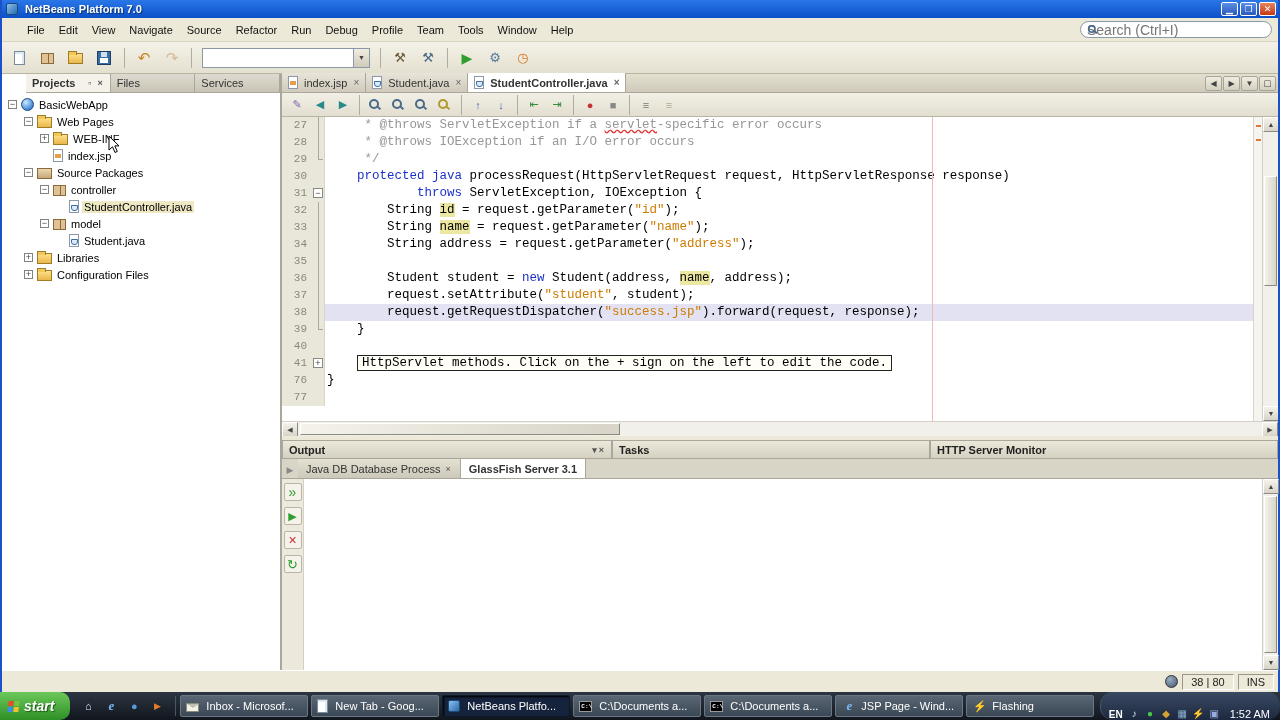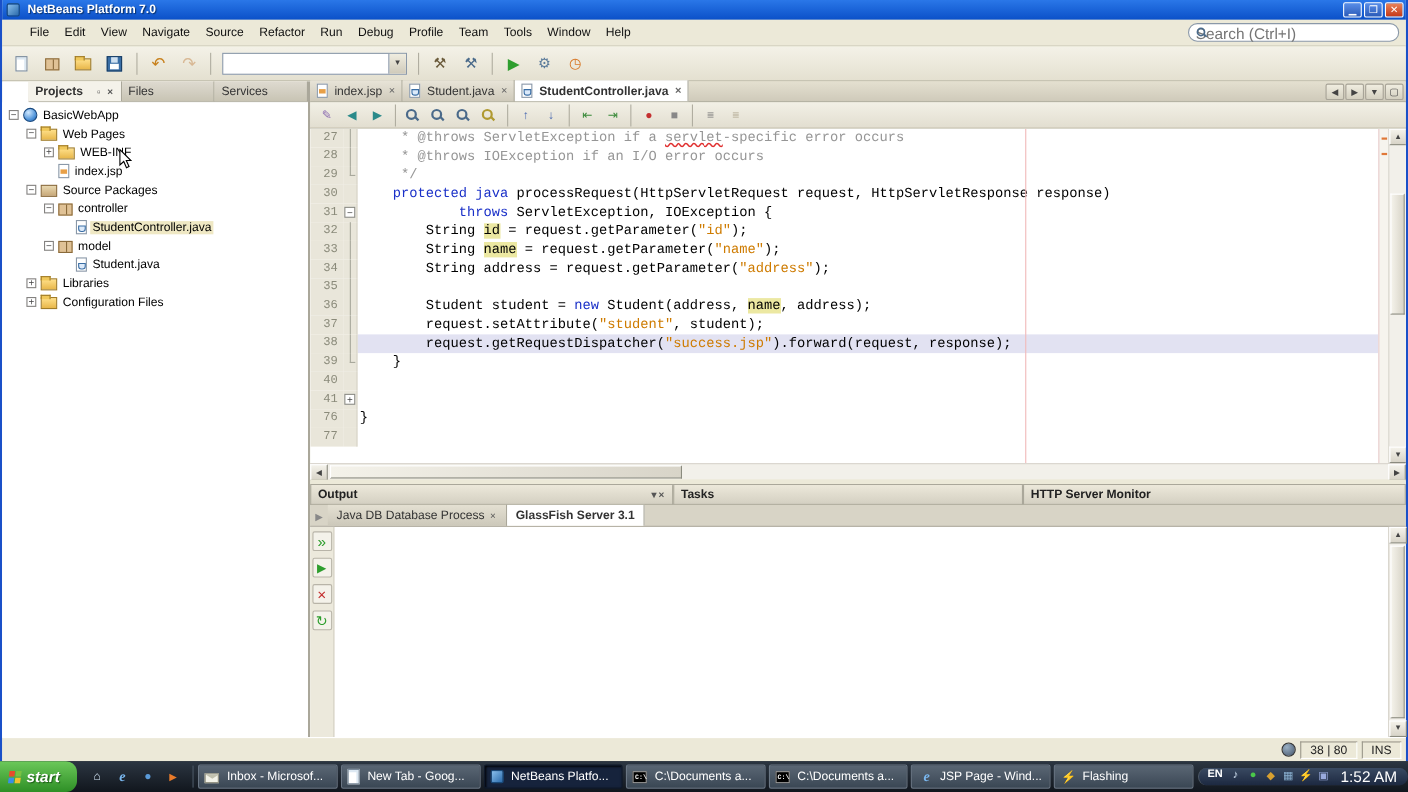--- a/index.html
+++ b/index.html
@@ -163,24 +163,24 @@
   .flag { display:grid; grid-template-columns:5px 5px; grid-template-rows:5px 5px; gap:1px; transform:skewX(-8deg); }
   .flag i:nth-child(1){background:#e84a2a;} .flag i:nth-child(2){background:#7ac142;}
   .flag i:nth-child(3){background:#3a8ee8;} .flag i:nth-child(4){background:#f2c12e;}
   .qlaunch { display:flex; align-items:center; gap:3px; padding:0 8px; border-right:1px solid #4a5664; height:20px; }
   .tasks { flex:1; display:flex; gap:3px; padding:0 4px; align-items:center; min-width:0; }
   .taskbtn { flex:1; max-width:128px; height:22px; display:flex; align-items:center; gap:4px; padding:0 5px;
     background:linear-gradient(180deg,var(--task1,#5a6674),#3a4754); border-radius:2px; border:1px solid #6a7684;
     color:#fff; font-size:11px; overflow:hidden; white-space:nowrap; }
   .taskbtn.active { background:var(--taskact,#16233c); border-color:#0e1828; box-shadow:inset 1px 1px 2px #000; }
   .taskbtn .lbl { overflow:hidden; text-overflow:ellipsis; }
-  .tray { display:flex; align-items:flex-start; gap:5px; padding:0 10px 0 8px; height:16px;
+  .tray { display:flex; align-items:flex-end; gap:5px; padding:0 10px 0 8px; height:28px;
     background:linear-gradient(180deg,#3a4a62,#1c2840); border-left:1px solid #4a5664;border-radius:13px; }
   .tray .lang { color:#fff; font-size:10px; font-weight:bold; }
-  .tray .clock { color:#fff; font-size:14px; margin-left:4px; }
+  .tray .clock { color:#fff; font-size:11px; margin-left:4px; }
   .tray-icons { display:flex; gap:3px; align-items:center; }
   .tray-icons .gi { width:13px; height:13px; font-size:10px; }
 
   .cursor-svg { position:absolute; left:108px; top:135px; z-index:50; }
 </style>
 </head>
 <body>
 
 <div class="screen">
   <div class="window">
@@ -431,21 +431,21 @@
               <div class="cline"><span class="gnum">31</span><span class="gfold"><span class="fbox">−</span></span><span class="ctext"><span class="">            </span><span class="tk">throws</span><span class=""> ServletException, IOException {</span></span></div>
               <div class="cline"><span class="gnum">32</span><span class="gfold"><span class="fline"></span></span><span class="ctext"><span class="">        String </span><span class="th">id</span><span class=""> = request.getParameter(</span><span class="ts">"id"</span><span class="">);</span></span></div>
               <div class="cline"><span class="gnum">33</span><span class="gfold"><span class="fline"></span></span><span class="ctext"><span class="">        String </span><span class="th">name</span><span class=""> = request.getParameter(</span><span class="ts">"name"</span><span class="">);</span></span></div>
               <div class="cline"><span class="gnum">34</span><span class="gfold"><span class="fline"></span></span><span class="ctext"><span class="">        String address = request.getParameter(</span><span class="ts">"address"</span><span class="">);</span></span></div>
               <div class="cline"><span class="gnum">35</span><span class="gfold"><span class="fline"></span></span><span class="ctext"></span></div>
               <div class="cline"><span class="gnum">36</span><span class="gfold"><span class="fline"></span></span><span class="ctext"><span class="">        Student student = </span><span class="tk">new</span><span class=""> Student(address, </span><span class="th">name</span><span class="">, address);</span></span></div>
               <div class="cline"><span class="gnum">37</span><span class="gfold"><span class="fline"></span></span><span class="ctext"><span class="">        request.setAttribute(</span><span class="ts">"student"</span><span class="">, student);</span></span></div>
               <div class="cline"><span class="gnum">38</span><span class="gfold"><span class="fline"></span></span><span class="ctext cur"><span class="">        request.getRequestDispatcher(</span><span class="ts">"success.jsp"</span><span class="">).forward(request, response);</span></span></div>
               <div class="cline"><span class="gnum">39</span><span class="gfold"><span class="fend"></span></span><span class="ctext"><span class="">    }</span></span></div>
               <div class="cline"><span class="gnum">40</span><span class="gfold"></span><span class="ctext"></span></div>
-              <div class="cline"><span class="gnum">41</span><span class="gfold"><span class="fbox">+</span></span><span class="ctext"><span>    </span></span></div>
+              <div class="cline"><span class="gnum">41</span><span class="gfold"><span class="fbox">+</span></span><span class="ctext"><span>    </span><span class="foldedbox">HttpServlet methods. Click on the + sign on the left to edit the code.</span></span></div>
               <div class="cline"><span class="gnum">76</span><span class="gfold"></span><span class="ctext"><span class="">}</span></span></div>
               <div class="cline"><span class="gnum">77</span><span class="gfold"></span><span class="ctext"></span></div>
             </div>
           <div class="margin-line"></div>
           <div class="stripe">
               <i style="top:8px"></i>
               <i style="top:22px"></i>
             </div>
           <div class="sb-v">
             <div class="sb-btn">▲</div>

